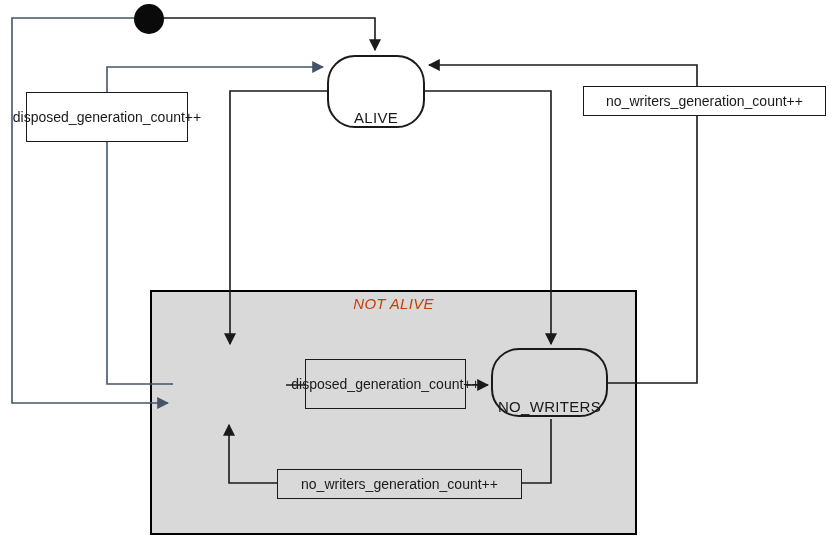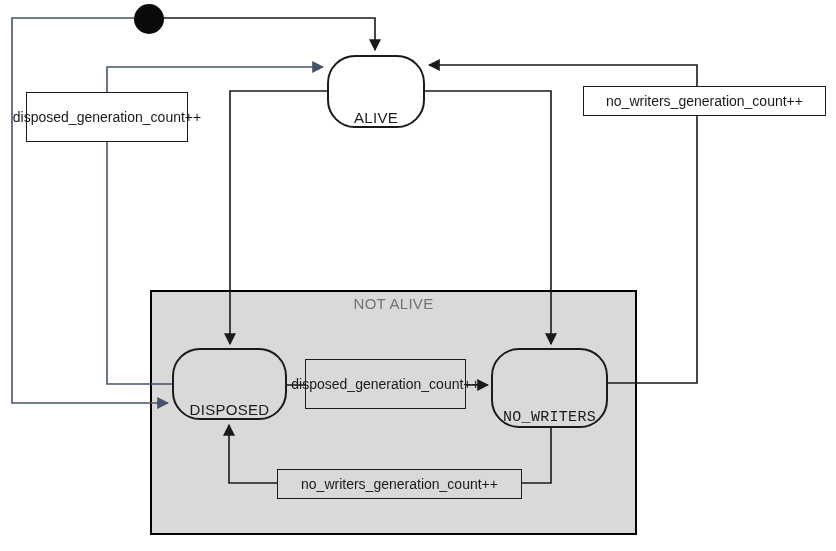--- a/index.html
+++ b/index.html
@@ -20,23 +20,24 @@
     position: absolute;
     background: #d9d9d9;
     border: 2px solid #000000;
     box-sizing: border-box;
     z-index: 1;
   }
   .region-title {
     position: absolute;
     text-align: center;
     font-size: 15px;
-    color: #737373;
+    color: #c2410c;
     letter-spacing: 0.3px;
     z-index: 4;
+    font-style: italic;
   }
   
   #wires {
     position: absolute;
     left: 0; top: 0;
     width: 836px;
     height: 551px;
     z-index: 2;
   }
   
@@ -117,25 +118,22 @@
 
     <path d="M 551,419 V 483 H 229 V 425" fill="none" stroke="#1a1a1a" stroke-width="1.6" marker-end="url(#arrow-black)"></path>
   </svg>
 
   <div class="initial-dot" style="left:134px; top:4px;"></div>
 
   <div class="state-node state-white" style="left:327px; top:55px; width:98px; height:73px;">
     <span>ALIVE</span>
   </div>
 
-  <div class="state-node state-gray" style="left:172px; top:348px; width:115px; height:72px;">
-    <span>DISPOSED</span>
-  </div>
 
-  <div class="state-node state-gray" style="left:491px; top:348px; width:117px; height:80px;font-family:Liberation Mono, monospace;">
+  <div class="state-node state-gray" style="left:491px; top:348px; width:117px; height:69px;">
     <span>NO_WRITERS</span>
   </div>
 
   <div class="edge-label label-white" style="left:26px; top:92px; width:162px; height:50px;">
     <div>disposed_generation</div>
     <div>_count++</div>
   </div>
 
   <div class="edge-label label-white" style="left:583px; top:86px; width:243px; height:30px;">
     <div>no_writers_generation_count++</div>

